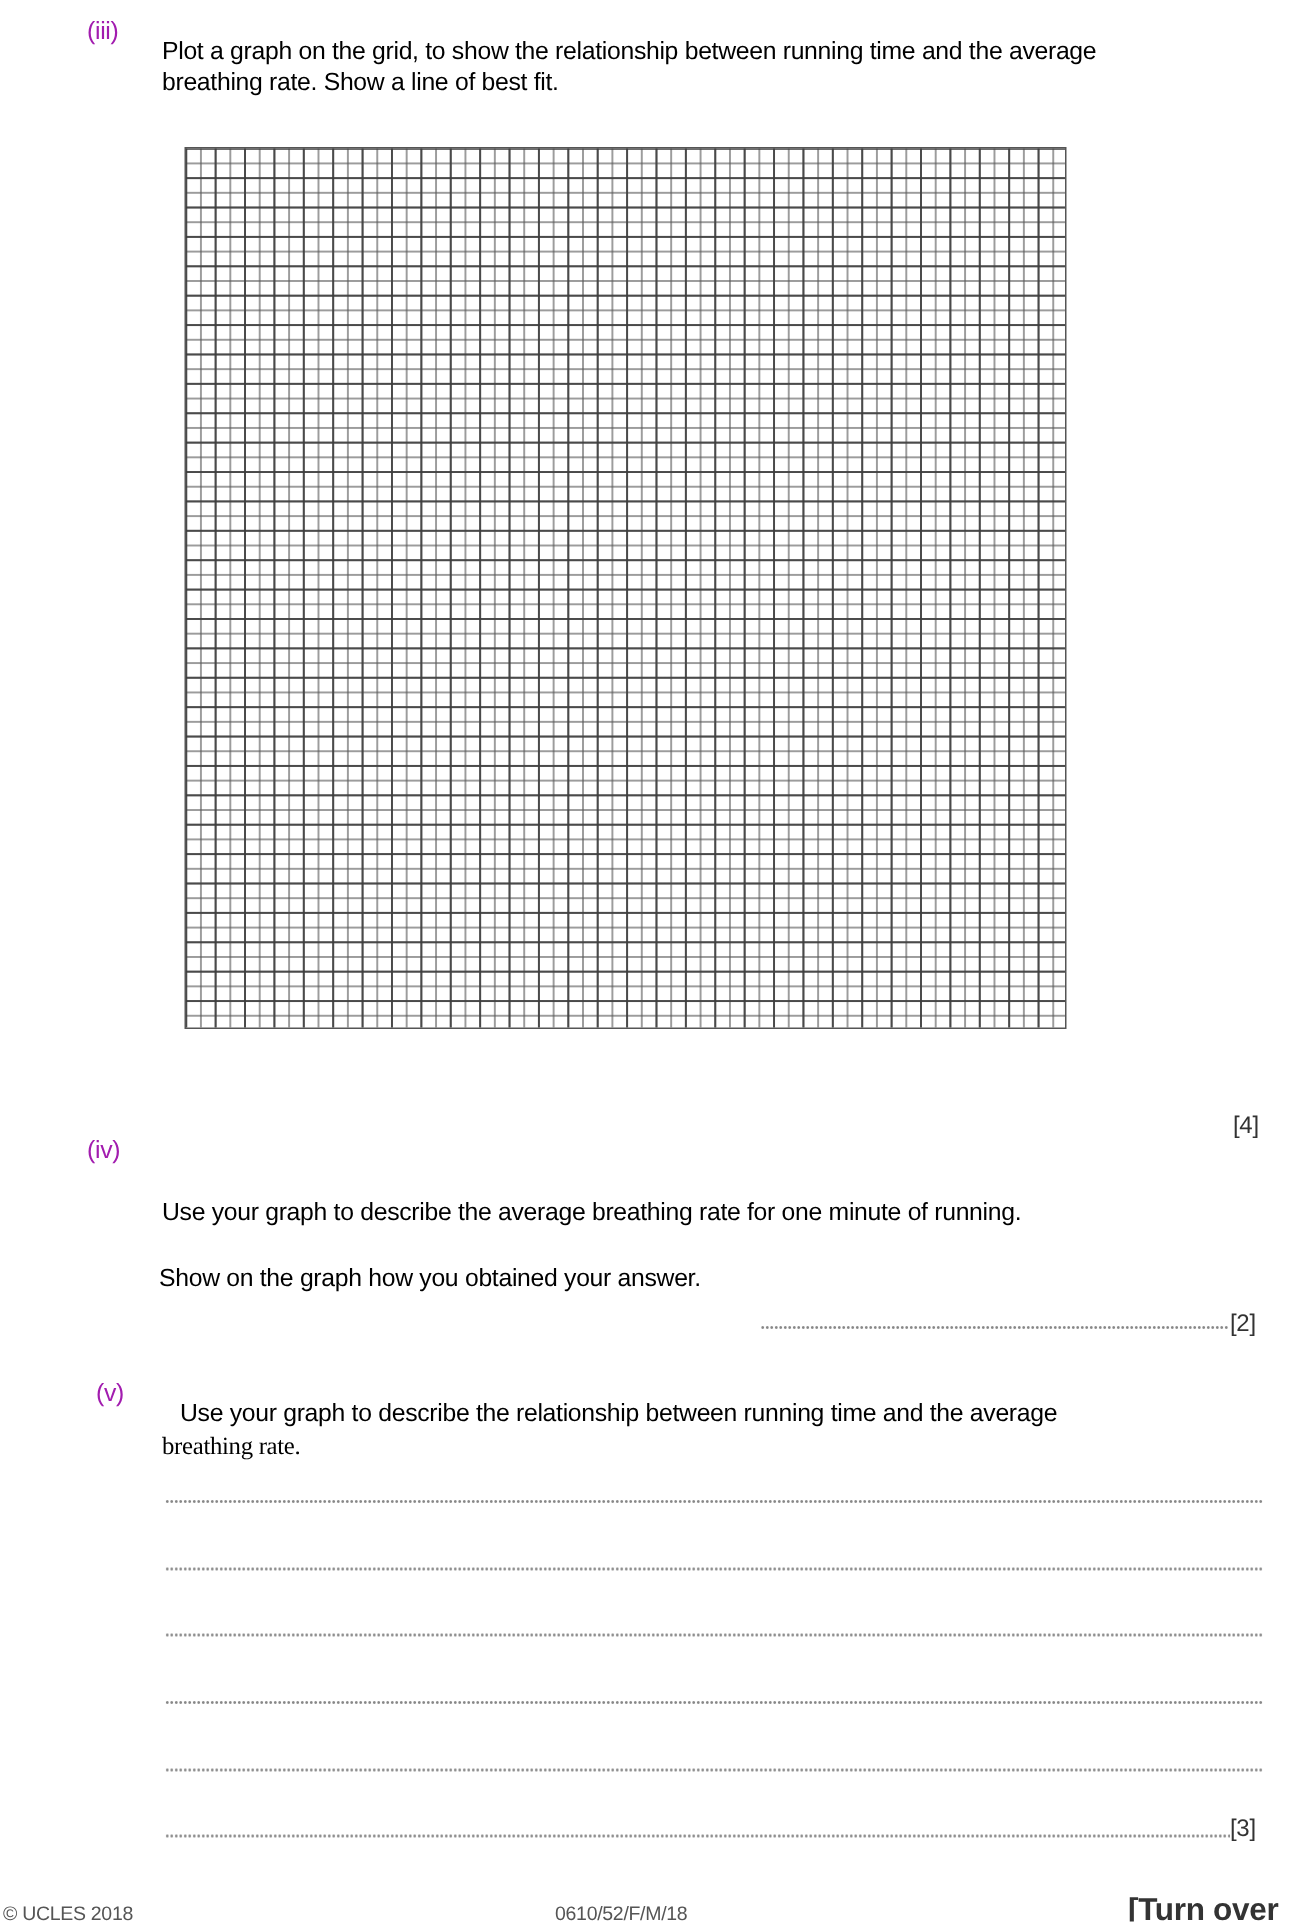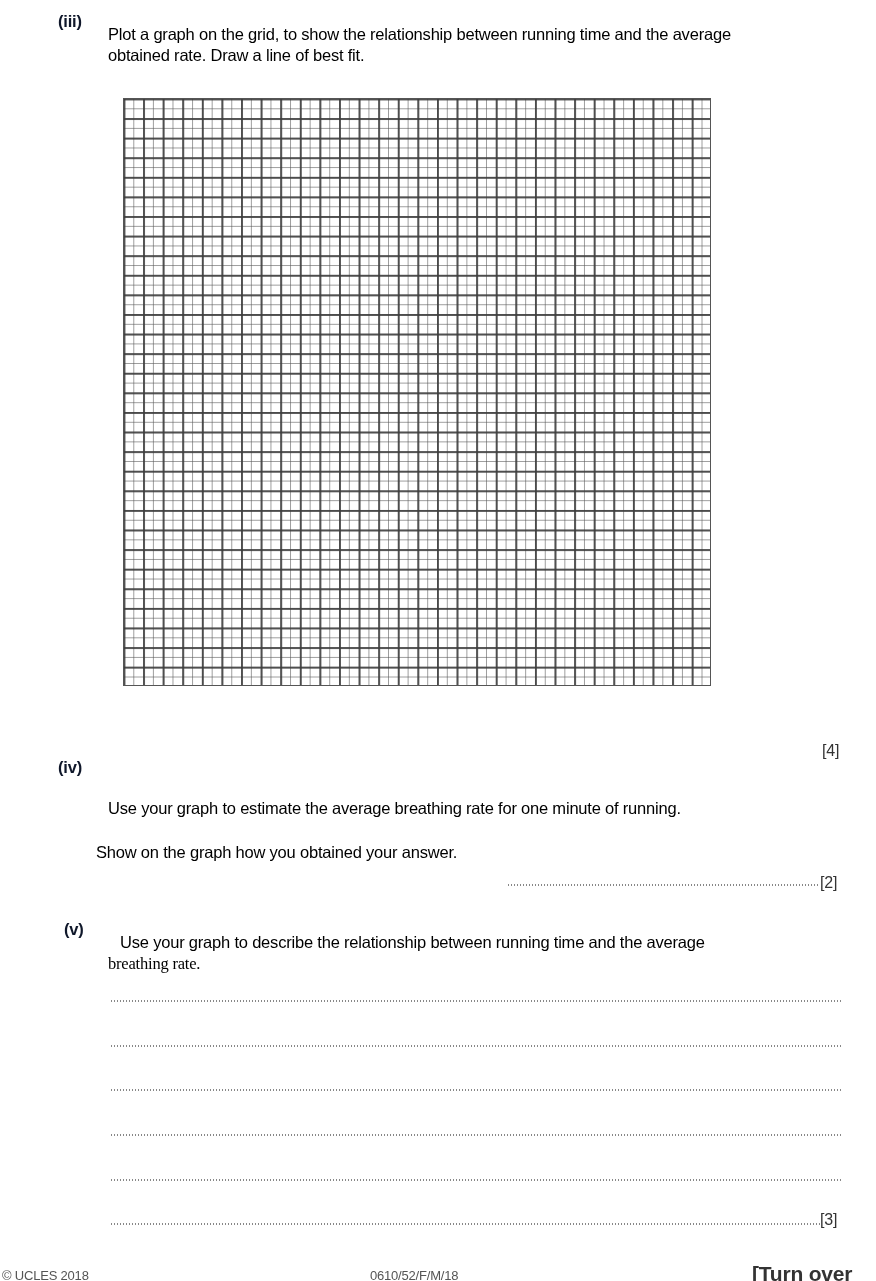--- a/index.html
+++ b/index.html
@@ -12,22 +12,22 @@
       height: 1281px;
       position: relative;
       overflow: hidden;
       font-family: "Liberation Sans", sans-serif;
       color: #2b2b2b;
       font-size: 16.5px;
       letter-spacing: -0.2px;
     }
     .q-label {
       position: absolute;
-      font-weight: bold;
-      color: #0f172a;
+      font-weight: normal;
+      color: #a21caf;
     }
     .q-text {
       position: absolute;
       line-height: 21px;
       color: #000000;
       margin-top: 12px;
     }
     .justify {
       text-align: justify;
       text-align-last: left;
@@ -77,29 +77,29 @@
       font-size: 21px;
       font-weight: bold;
       color: #333;
     }
   </style>
 </head>
 <body>
 
 <div class="q-label" style="left:58px; top:12px;">(iii)</div>
 <div class="q-text justify" style="left:108px; top:12px; width:736px;">Plot a graph on the grid, to show the relationship between running time and the average</div>
-<div class="q-text" style="left:108px; top:33px; width:736px;">obtained rate. Draw a line of best fit.</div>
+<div class="q-text" style="left:108px; top:33px; width:736px;">breathing rate. Show a line of best fit.</div>
 
 <div class="grid"></div>
 
 <div class="marks" style="left:822px; top:742px;">[4]</div>
 
 <div class="q-label" style="left:58px; top:758px;">(iv)</div>
-<div class="q-text" style="left:108px; top:786px; width:736px;">Use your graph to estimate the average breathing rate for one minute of running.</div>
-<div class="q-text" style="left:96px; top:830px; width:736px;">Show on the graph how you obtained your answer.</div>
+<div class="q-text" style="left:108px; top:786px; width:736px;">Use your graph to describe the average breathing rate for one minute of running.</div>
+<div class="q-text" style="left:106px; top:830px; width:736px;">Show on the graph how you obtained your answer.</div>
 
 <div class="dotline" style="left:507px; top:884px; width:312px;"></div>
 <div class="marks" style="left:820px; top:874px;">[2]</div>
 
 <div class="q-label" style="left:64px; top:920px;">(v)</div>
 <div class="q-text justify" style="left:120px; top:920px; width:736px;">Use your graph to describe the relationship between running time and the average</div>
 <div class="q-text" style="left:108px; top:941px; width:736px;font-family:Liberation Serif, serif;">breathing rate.</div>
 
 <div class="dotline" style="left:110px; top:1000px; width:732px;"></div>
 <div class="dotline" style="left:110px; top:1045px; width:732px;"></div>

